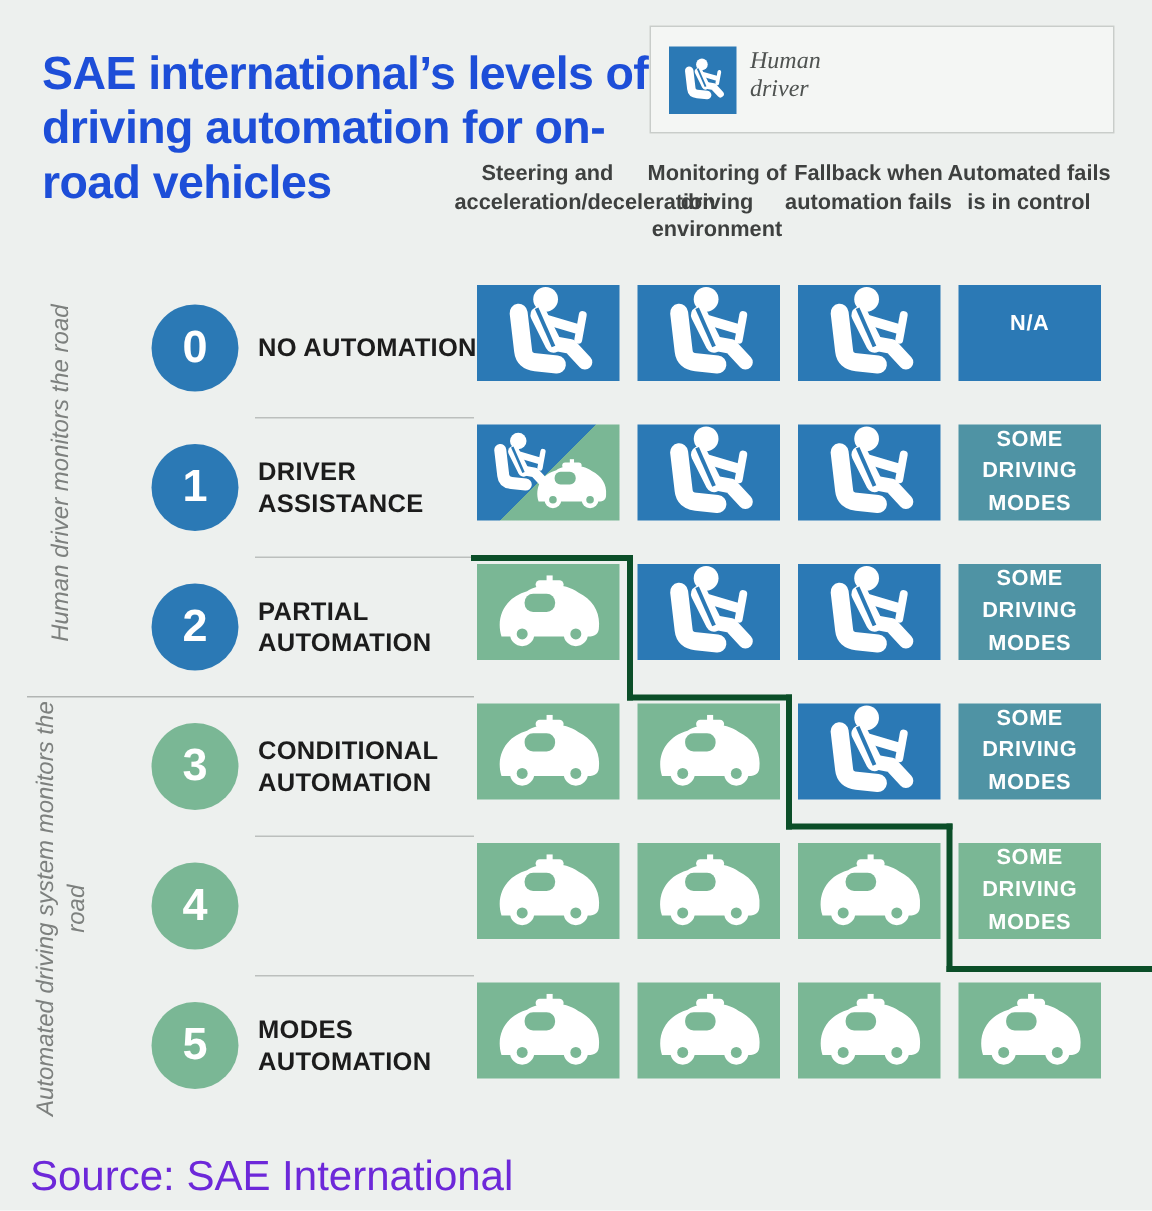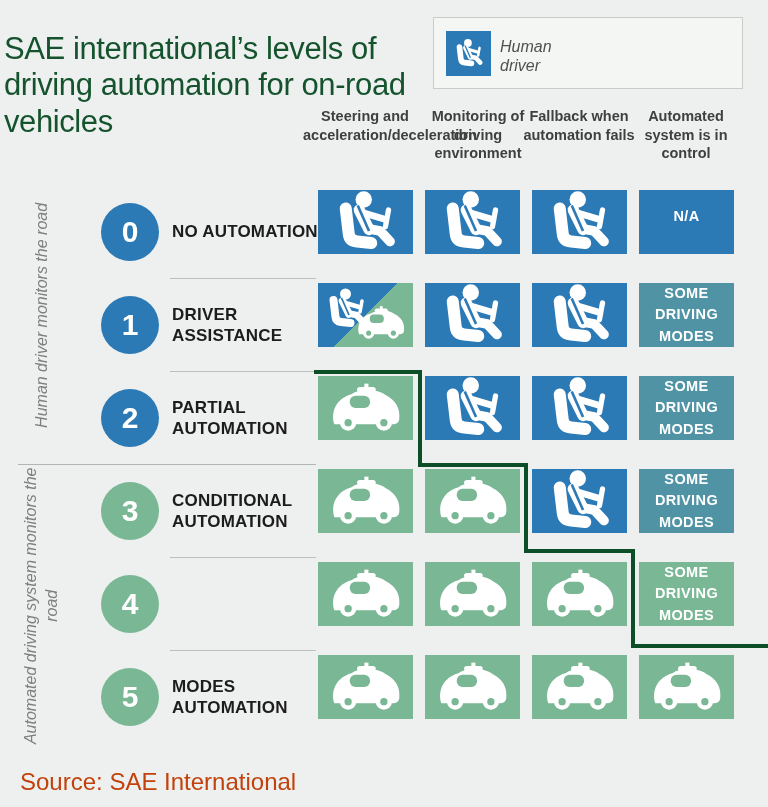--- a/index.html
+++ b/index.html
@@ -3,35 +3,35 @@
 <meta charset="utf-8">
 <style>
   html,body{margin:0;padding:0;}
   .stage{
     position:relative;width:768px;height:807px;overflow:hidden;
     background:#edf0ee;
     font-family:"Liberation Sans", sans-serif;
   }
   
   .title{
-    position:absolute;left:4px;top:10px;width:412px;
-    font-size:31px;font-weight:normal;line-height:1.18;letter-spacing:-0.4px;
-    color:#14532d;
+    position:absolute;left:28px;top:10px;width:412px;
+    font-size:31px;font-weight:bold;line-height:1.18;letter-spacing:-0.4px;
+    color:#1d4ed8;
   }
   .source{
     position:absolute;left:20px;top:768px;
-    font-size:24px;color:#c2410c;
+    font-size:28px;color:#6d28d9;
   }
   
   .legend{
     position:absolute;left:433px;top:17px;width:310px;height:72px;
     background:#f4f6f4;border:1px solid #c9cdca;
     display:flex;align-items:center;box-sizing:border-box;padding:0 12px;
   }
-  .legend-item{display:flex;align-items:flex-end;flex:1;}
+  .legend-item{display:flex;align-items:flex-start;flex:1;font-family:Liberation Serif, serif;}
   .legend-swatch{width:45px;height:45px;display:flex;align-items:center;justify-content:center;flex:none;}
   .legend-swatch.blue{background:#2b79b5;}
   .legend-swatch.green{background:#7ab795;}
   .legend-label{
     font-size:16px;font-style:italic;color:#4e5250;line-height:1.2;margin-left:9px;width:88px;
   }
   
   .col-header{
     position:absolute;top:107px;width:124px;text-align:center;
     font-size:14.5px;font-weight:bold;color:#3e403f;line-height:1.28;
@@ -137,21 +137,21 @@
             <use href="#icon-driver"></use>
           </svg>
       </div>
       <div class="legend-label">Human driver</div>
     </div>
   </div>
 
   <div class="col-header c0">Steering and acceleration/deceleration</div>
   <div class="col-header c1">Monitoring of driving environment</div>
   <div class="col-header c2">Fallback when automation fails</div>
-  <div class="col-header c3">Automated system is in control</div>
+  <div class="col-header c3">Automated fails is in control</div>
 
   <div class="side-label human">Human driver monitors the road</div>
   <div class="side-label automated">Automated driving system monitors the road</div>
 
   <div class="level-circle blue cr0">0</div>
   <div class="level-circle blue cr1">1</div>
   <div class="level-circle blue cr2">2</div>
   <div class="level-circle green cr3">3</div>
   <div class="level-circle green cr4">4</div>
   <div class="level-circle green cr5">5</div>

